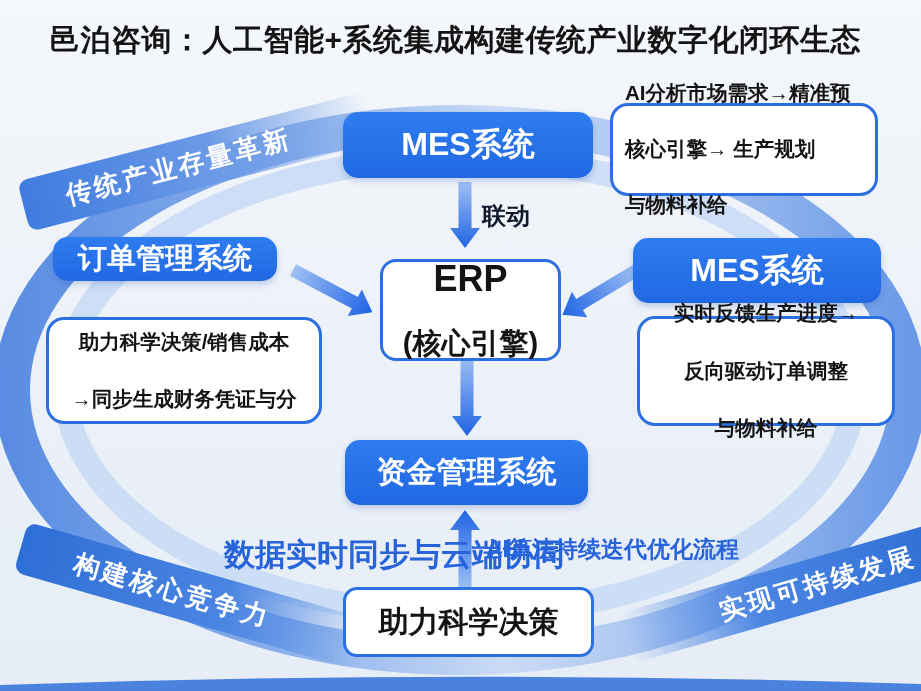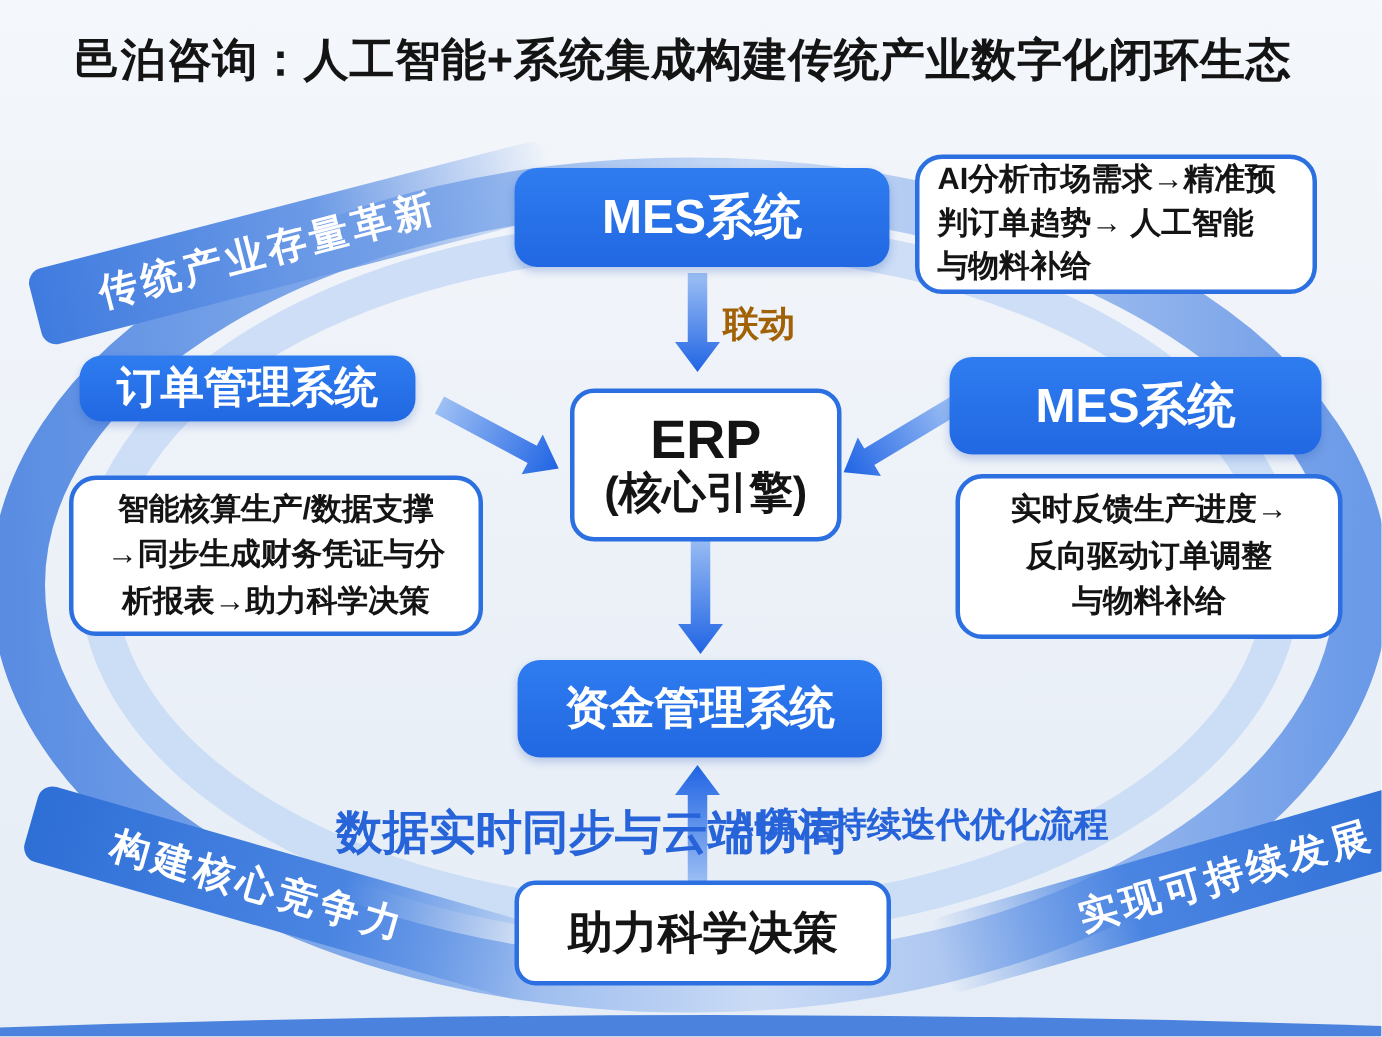--- a/index.html
+++ b/index.html
@@ -13,36 +13,36 @@
   .band{position:absolute;z-index:2;color:#fff;font-weight:bold;font-size:26px;
         letter-spacing:3px;line-height:52px;height:52px;white-space:nowrap;}
   .arrow-layer{z-index:3;}
   .node,.note,.lbl,.title{position:absolute;z-index:4;}
   .title{left:50px;top:20px;width:830px;font-size:30px;font-weight:bold;color:#141414;
          letter-spacing:0.5px;white-space:nowrap;}
   .blue-box{background:linear-gradient(180deg,#2f7cf0 0%,#2168e2 100%);color:#fff;font-weight:bold;
             border-radius:15px;display:flex;align-items:center;justify-content:center;
             box-shadow:0 3px 6px rgba(30,80,180,0.25);}
   .white-box{background:#ffffff;border:3px solid #2b6fe0;border-radius:18px;color:#141414;
-             font-weight:bold;display:flex;flex-direction:column;align-items:center;justify-content:center;}
+             font-weight:bold;display:flex;flex-direction:column;align-items:center;justify-content:center;gap:27px;}
   .note span{display:block;}
   #note-tr{left:610px;top:103px;width:268px;height:93px;font-size:20.5px;line-height:1.4;
            align-items:flex-start;justify-content:center;padding:4px 12px;box-sizing:border-box;text-align:left;}
   #note-left{left:46px;top:317px;width:270px;height:101px;font-size:20.5px;line-height:1.48;text-align:center;}
   #note-right{left:637px;top:316px;width:252px;height:104px;font-size:20.5px;line-height:1.5;text-align:left;}
   #mes-top{left:343px;top:112px;width:250px;height:66px;font-size:32px;}
   #order{left:53px;top:237px;width:224px;height:44px;font-size:29px;}
   #mes-right{left:633px;top:238px;width:248px;height:65px;font-size:32px;}
   #fund{left:345px;top:440px;width:243px;height:65px;font-size:30px;}
   #erp{left:380px;top:259px;width:175px;height:96px;border-radius:16px;}
   #erp .l1{font-size:36px;line-height:1.1;}
   #erp .l2{font-size:29px;line-height:1.2;}
   #cloud{left:343px;top:587px;width:245px;height:64px;font-size:30px;border-radius:14px;}
   .lbl{font-weight:bold;white-space:nowrap;}
-  #liandong{left:482px;top:200px;font-size:24px;color:#a16207;}
+  #liandong{left:482px;top:200px;font-size:24px;color:#0f172a;}
   #sync{left:224px;top:534px;font-size:31px;color:#2763d9;}
   #ai-lbl{left:486px;top:534px;font-size:23px;color:#2763d9;}
   #band-tl{left:18px;top:136px;width:312px;padding-left:44px;transform:rotate(-14.5deg);
            background:linear-gradient(92deg,#3f7bdf 0%,#6c9ae6 55%,rgba(150,185,235,0) 100%);
            border-radius:10px;}
   #band-bl{left:14px;top:570px;width:300px;padding-left:56px;transform:rotate(16deg);
            background:linear-gradient(90deg,#2e6fd6 0%,#4b85e2 60%,rgba(120,160,225,0) 100%);
            border-radius:10px;}
   #band-br{left:620px;top:566px;width:300px;padding-right:36px;text-align:right;transform:rotate(-16deg);
            background:linear-gradient(270deg,#2e6fd6 0%,#4b85e2 60%,rgba(120,160,225,0) 100%);
@@ -93,32 +93,31 @@
     <path d="M0,-6.5 L60,-6.5 L60,-15 L80,0 L60,15 L60,6.5 L0,6.5 Z" fill="url(#ag)"></path>
   </g>
 </svg>
 
 <div class="title">邑泊咨询：人工智能+系统集成构建传统产业数字化闭环生态</div>
 
 <div class="node blue-box" id="mes-top">MES系统</div>
 
 <div class="note white-box" id="note-tr">
   <span>AI分析市场需求→精准预</span>
-  <span>判订单趋势→ 人工智能</span>
+  <span>核心引擎→ 生产规划</span>
   <span>与物料补给</span>
 </div>
 
 <div class="lbl" id="liandong">联动</div>
 
 <div class="node blue-box" id="order">订单管理系统</div>
 
 <div class="note white-box" id="note-left">
-  <span>智能核算生产/数据支撑</span>
+  <span>助力科学决策/销售成本</span>
   <span>→同步生成财务凭证与分</span>
-  <span>析报表→助力科学决策</span>
 </div>
 
 <div class="node white-box" id="erp">
   <span class="l1">ERP</span>
   <span class="l2">(核心引擎)</span>
 </div>
 
 <div class="node blue-box" id="mes-right">MES系统</div>
 
 <div class="note white-box" id="note-right">

